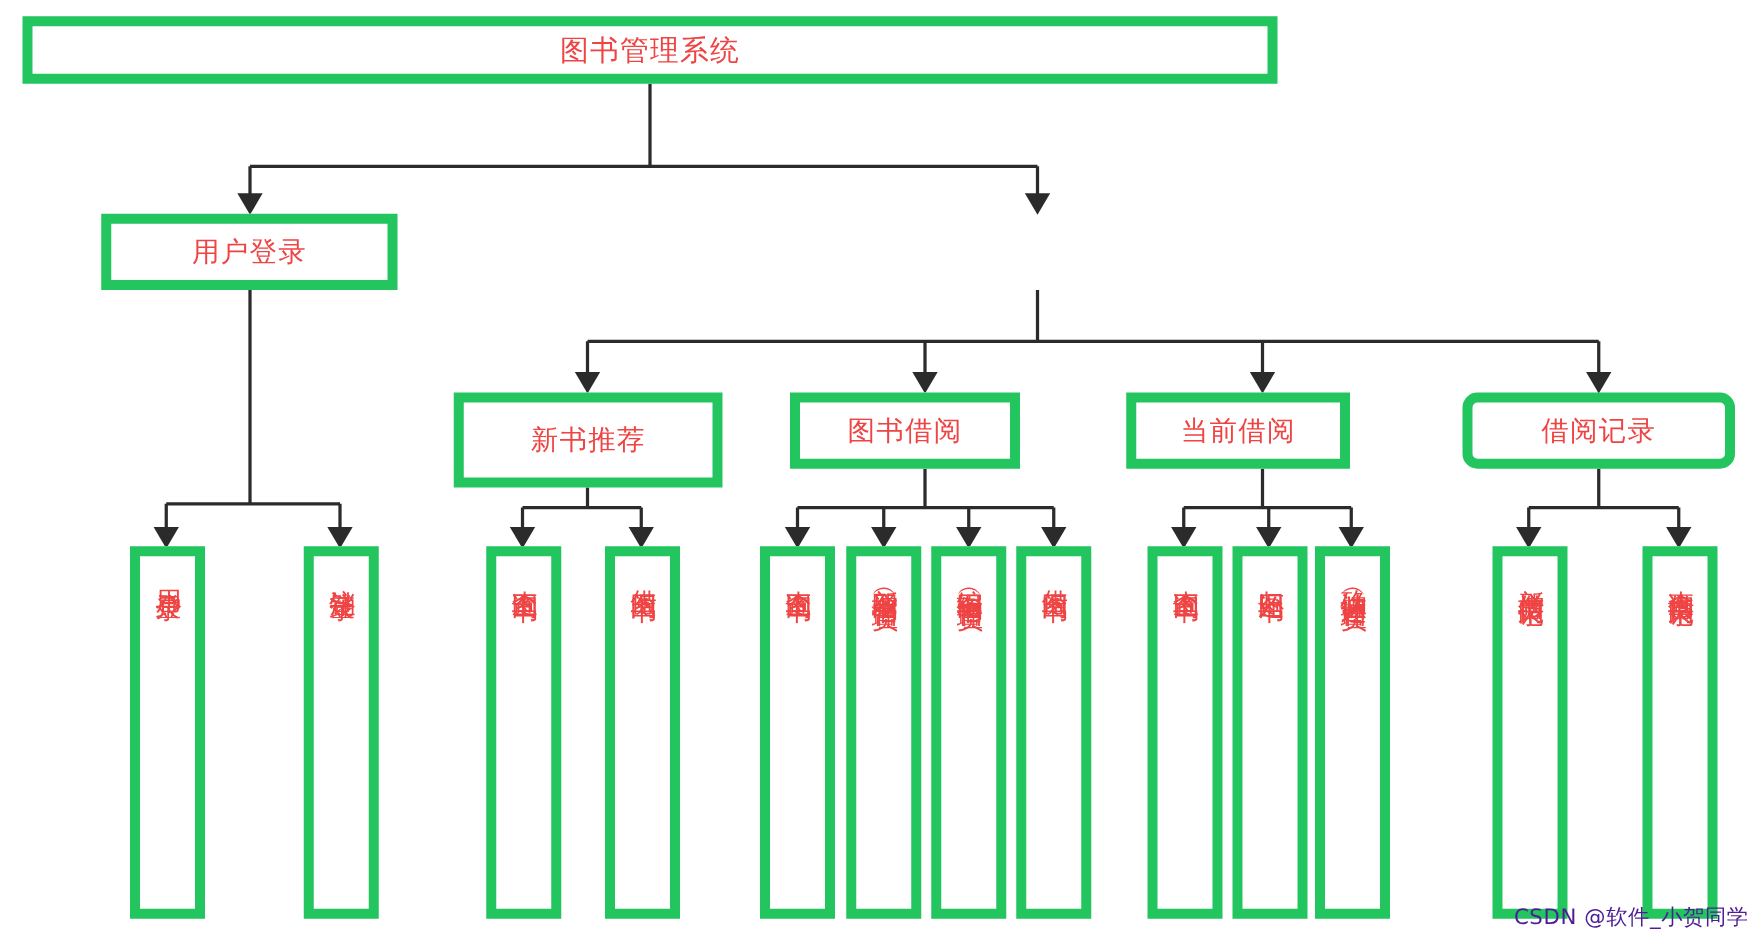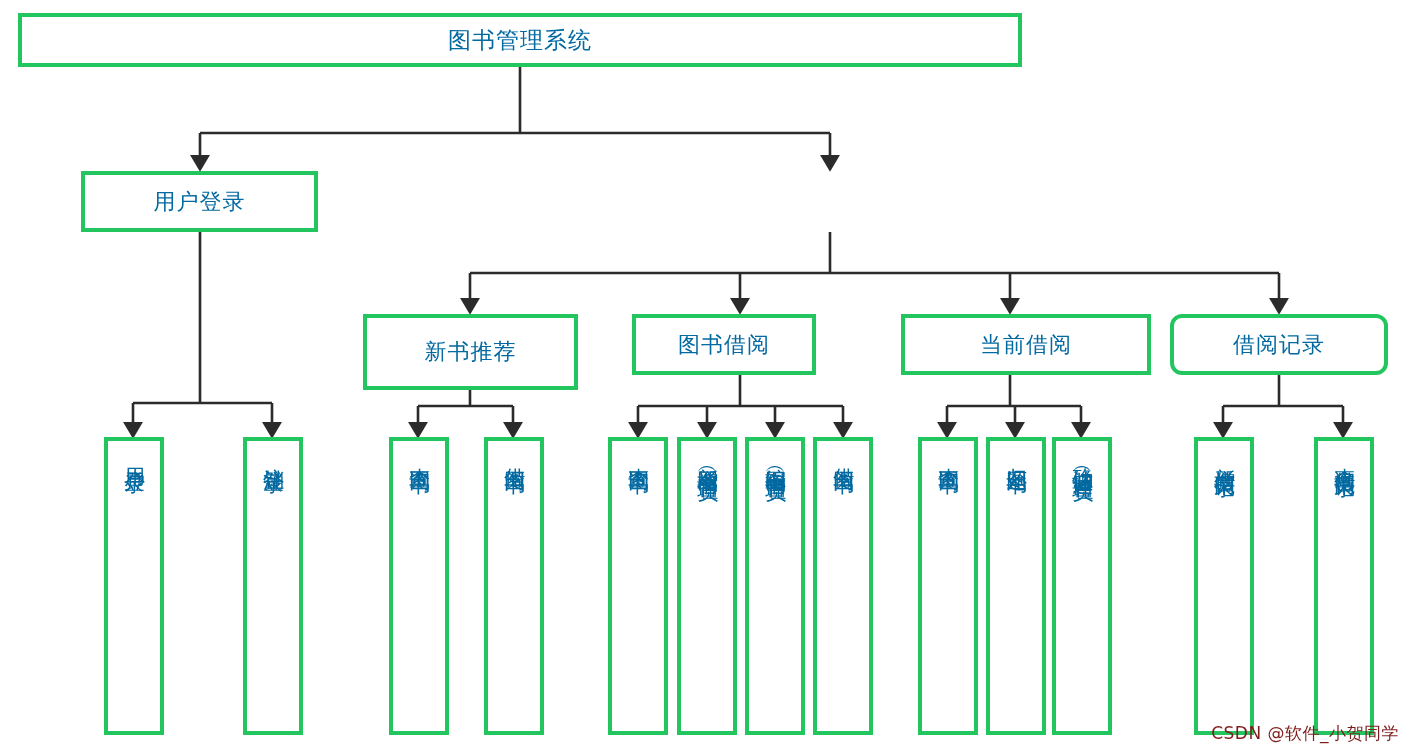--- a/index.html
+++ b/index.html
@@ -1,27 +1,27 @@
 <!DOCTYPE html>
 <html><head>
 <meta charset="utf-8">
 <style>
   html,body{margin:0;padding:0;background:#ffffff;}
   body{width:1405px;height:747px;overflow:hidden;
        font-family:"DejaVu Sans","Liberation Sans",sans-serif;}
   #canvas{position:relative;width:1405px;height:747px;background:#fff;}
   svg.wires{position:absolute;left:0;top:0;width:1405px;height:747px;pointer-events:none;}
-  .node{position:absolute;box-sizing:border-box;border:4px solid #22c55e;background:#ffffff;
-        display:flex;align-items:center;justify-content:center;color:#0369a1;}
+  .node{position:absolute;box-sizing:border-box;border:8px solid #22c55e;background:#ffffff;
+        display:flex;align-items:center;justify-content:center;color:#ef4444;}
   .node.h{font-size:22px;letter-spacing:1px;white-space:nowrap;}
   .node.root{font-size:23px;}
   .node.v{padding-top:10px;align-items:flex-start;}
   .vtext{writing-mode:vertical-rl;text-orientation:upright;font-size:21px;
          line-height:1.32;letter-spacing:2px;text-align:start;}
-  .wm{position:absolute;right:6px;bottom:2px;font-size:17px;color:#7f1d1d;
+  .wm{position:absolute;right:6px;bottom:2px;font-size:17px;color:#4c1d95;
       letter-spacing:.5px;white-space:nowrap;}
 </style>
 </head>
 <body>
 
 <div id="canvas">
 
   <svg class="wires" viewBox="0 0 1405 747" xmlns="http://www.w3.org/2000/svg">
     <defs>
       <marker id="ah" markerWidth="9" markerHeight="9" refX="3.2" refY="4.5" orient="auto" markerUnits="strokeWidth">
@@ -79,21 +79,21 @@
   <div class="node h" style="left:81px;top:171px;width:237px;height:61px;">
     <span>用户登录</span>
   </div>
 
   <div class="node h" style="left:363px;top:314px;width:215px;height:76px;">
     <span>新书推荐</span>
   </div>
   <div class="node h" style="left:632px;top:314px;width:184px;height:61px;">
     <span>图书借阅</span>
   </div>
-  <div class="node h" style="left:901px;top:314px;width:250px;height:61px;">
+  <div class="node h" style="left:901px;top:314px;width:179px;height:61px;">
     <span>当前借阅</span>
   </div>
   <div class="node h" style="left:1170px;top:314px;width:218px;height:61px;border-radius:12px;">
     <span>借阅记录</span>
   </div>
 
   <div class="node v" style="left:104px;top:437px;width:60px;height:298px;">
     <span class="vtext">用户登录</span>
   </div>
   <div class="node v" style="left:243px;top:437px;width:60px;height:298px;">

